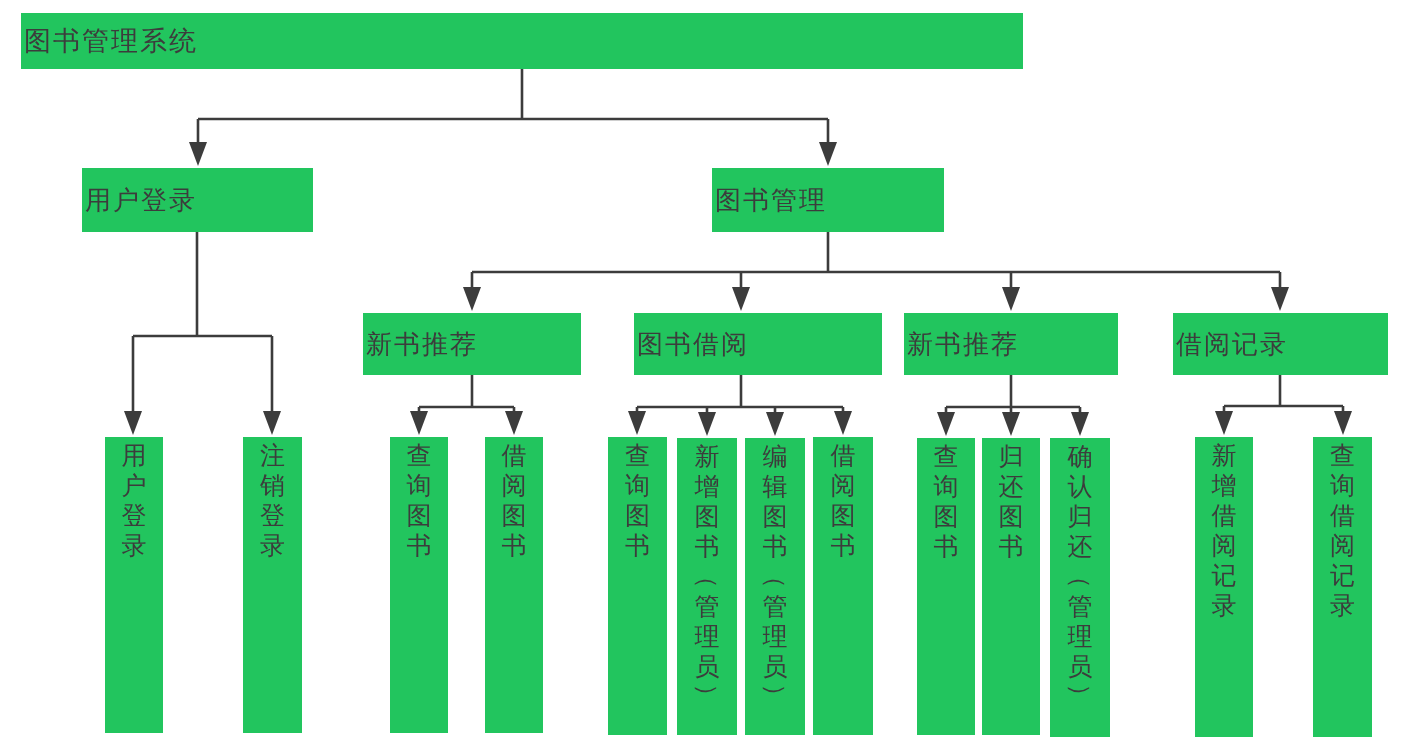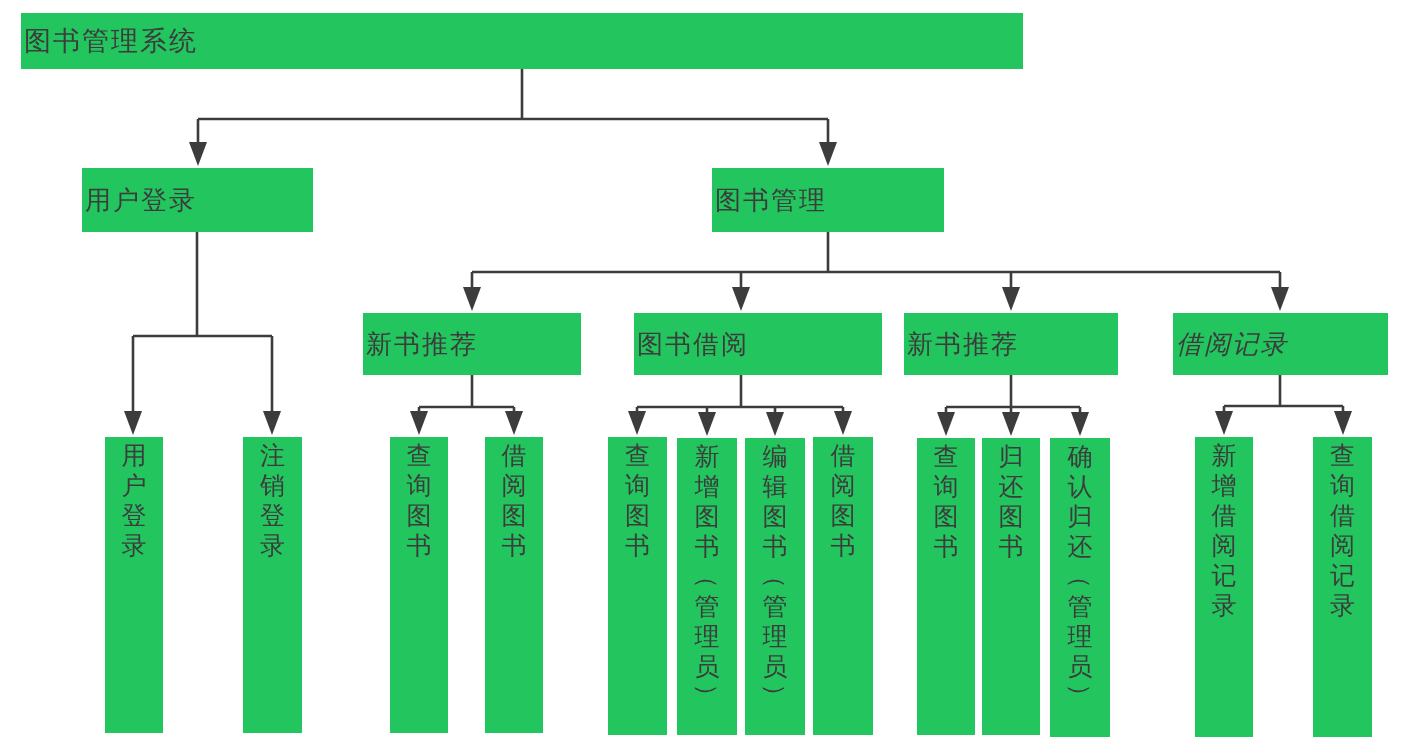--- a/index.html
+++ b/index.html
@@ -89,21 +89,21 @@
       </div>
       <div class="node" style="left: 363px; top: 313px; width: 218px; height: 62px;">
         <span class="label">新书推荐</span>
       </div>
       <div class="node" style="left: 634px; top: 313px; width: 248px; height: 62px;">
         <span class="label">图书借阅</span>
       </div>
       <div class="node" style="left: 904px; top: 313px; width: 214px; height: 62px;">
         <span class="label">新书推荐</span>
       </div>
-      <div class="node" style="left: 1173px; top: 313px; width: 215px; height: 62px; font-style: italic;">
+      <div class="node" style="left: 1173px; top: 313px; width: 215px; height: 62px;">
         <span class="label">借阅记录</span>
       </div>
       <div class="node vertical" style="left: 105px; top: 437px; width: 58px; height: 296px;">
         <span class="label">
           <span class="ch">用</span>
           <span class="ch">户</span>
           <span class="ch">登</span>
           <span class="ch">录</span>
         </span>
       </div>

